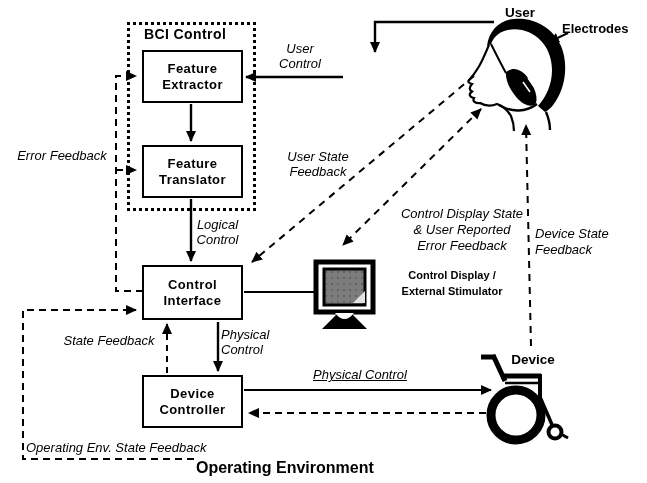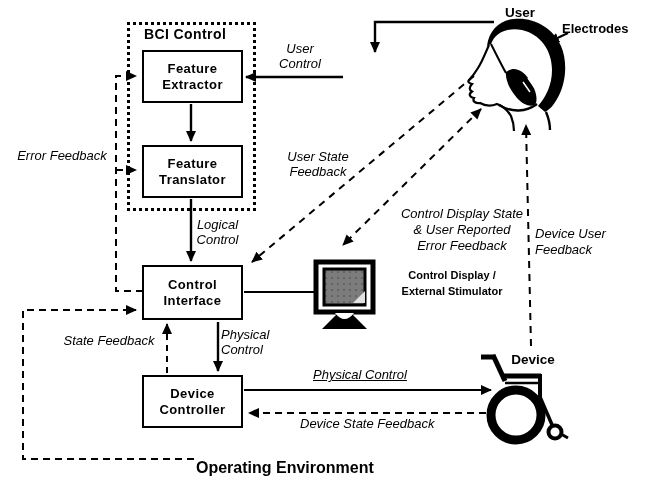--- a/index.html
+++ b/index.html
@@ -144,26 +144,26 @@
   <div class="lbl it ctr" style="left:190px;top:217px;width:55px;">
     <span class="ln">Logical</span>
     <span class="ln">Control</span>
   </div>
   <div class="lbl it ctr" style="left:376px;top:206px;width:172px;line-height:16px;">
     <span class="ln">Control Display State</span>
     <span class="ln">&amp; User Reported</span>
     <span class="ln">Error Feedback</span>
   </div>
   <div class="lbl it" style="left:535px;top:226px;line-height:16px;">
-    <span class="ln">Device User</span>
+    <span class="ln">Device State</span>
     <span class="ln">Feedback</span>
   </div>
   <div class="lbl it" style="left:221px;top:327px;">
     <span class="ln">Physical</span>
     <span class="ln">Control</span>
   </div>
   <div class="lbl it ctr" style="left:50px;top:333px;width:118px;">
     <span class="ln">State Feedback</span>
   </div>
   <div class="lbl it" style="left:313px;top:367px;text-decoration:underline;">Physical Control</div>
-  <div class="lbl it" style="left:300px;top:416px;">Device State Feedback</div>
+  <div class="lbl it" style="left:26px;top:440px;">Operating Env. State Feedback</div>
 
 </div>
 
 </body></html>

